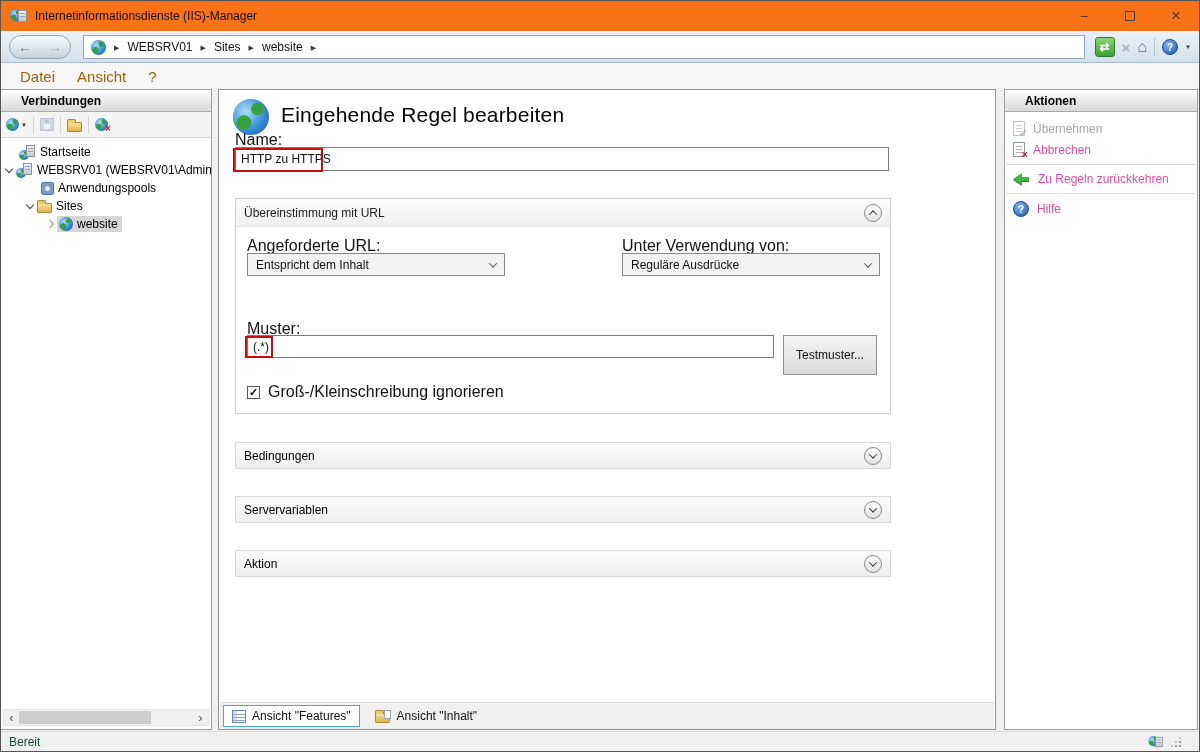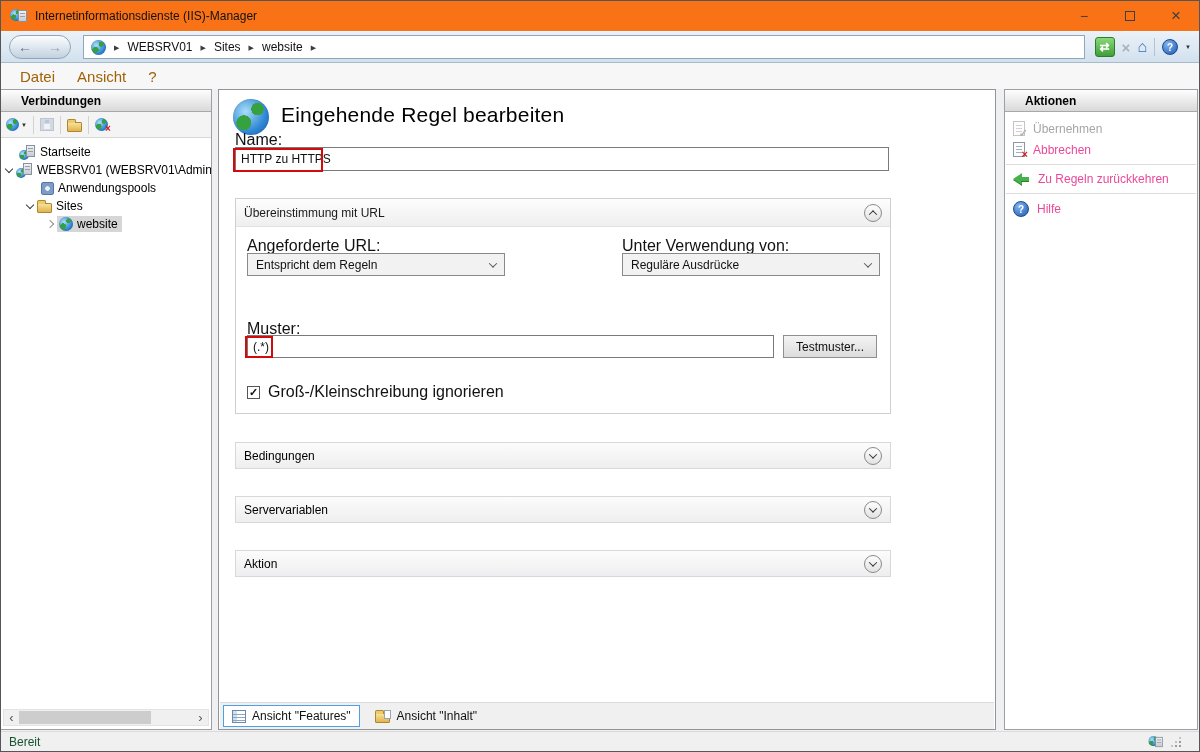--- a/index.html
+++ b/index.html
@@ -257,32 +257,32 @@
 
     <div class="groupbox" style="top:108px;height:216px">
       <div class="gb-hdr">
         <span>Übereinstimmung mit URL</span>
         <div class="circ">
             <span class="cchev up"></span>
           </div>
       </div>
       <div class="lbl" style="left:11px;top:38px">Angeforderte URL:</div>
       <div class="dropdown" style="left:11px;top:54px;width:258px">
-        <span>Entspricht dem Regeln</span>
+        <span>Entspricht dem Inhalt</span>
         <span class="dd-chev"></span>
       </div>
       <div class="lbl" style="left:386px;top:38px">Unter Verwendung von:</div>
       <div class="dropdown" style="left:386px;top:54px;width:258px">
         <span>Reguläre Ausdrücke</span>
         <span class="dd-chev"></span>
       </div>
       <div class="lbl" style="left:11px;top:121px">Muster:</div>
       <input class="tbox" style="left: 11px; top: 136px; width: 527px; height: 23px;" readonly="" value="(.*)">
       <div class="annot" style="left:9px;top:137px;width:28px;height:22px"></div>
-      <div class="btn" style="left:547px;top:136px;width:94px;height:23px">
+      <div class="btn" style="left:547px;top:136px;width:94px;height:40px">
         <span>Testmuster...</span>
       </div>
       <div class="cbrow" style="left:11px;top:184px">
         <div class="checkbox">
             <span>✓</span>
           </div>
         <span class="lbl" style="position:static">Groß-/Kleinschreibung ignorieren</span>
       </div>
     </div>
 

